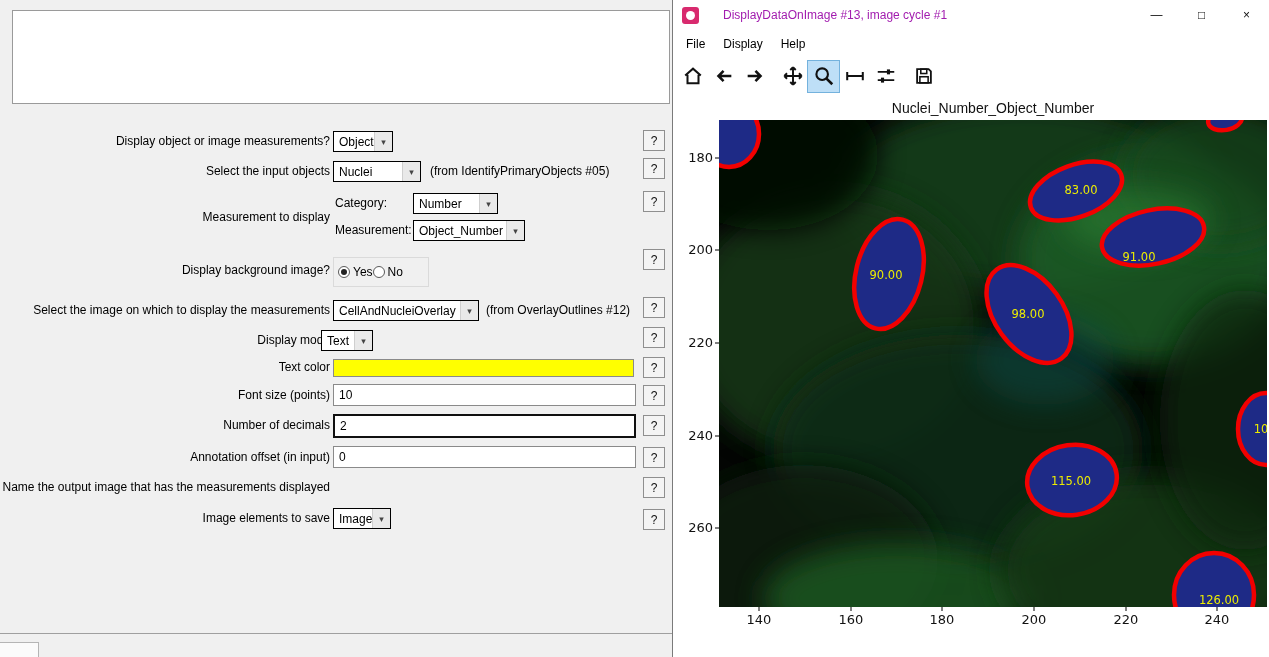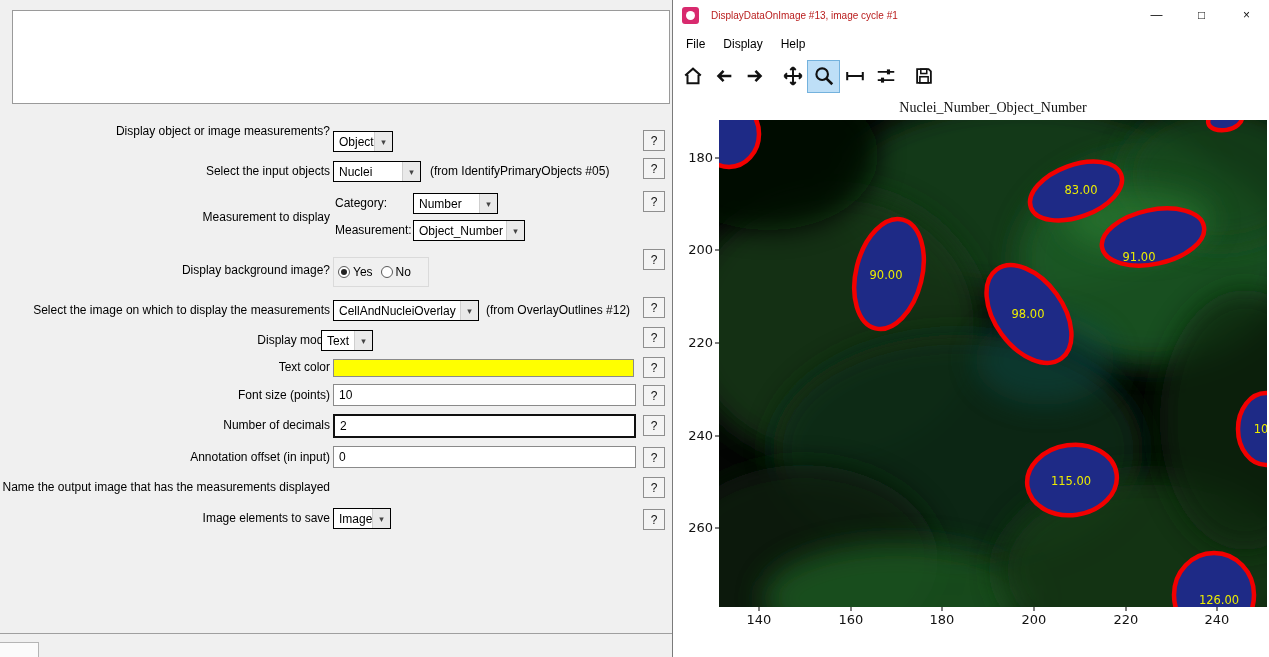--- a/index.html
+++ b/index.html
@@ -9,58 +9,58 @@
   .topbox{position:absolute;left:12px;top:10px;width:658px;height:94px;background:#fff;border:1px solid #9a9a9a;box-sizing:border-box}
   .lbl{position:absolute;right:342px;font-size:12px;white-space:nowrap;color:#000}
   .sublbl{position:absolute;left:335px;font-size:12px;color:#000;white-space:nowrap}
   .note{position:absolute;font-size:12px;color:#000;white-space:nowrap}
   .combo{position:absolute;height:21px;background:#fff;border:1px solid #000000;display:flex;align-items:stretch;font-size:12px;box-sizing:border-box}
   .combo .ct{flex:1;padding:0 5px;white-space:nowrap;overflow:hidden;display:flex;align-items:center}
   .combo .ca{width:17px;display:flex;align-items:center;justify-content:center;background:#e9e9e9;border-left:1px solid #cfcfcf;font-size:9px;color:#444}
   .tinput{position:absolute;height:20px;background:#fff;border:1px solid #8a8a8a;font-size:12px;padding:0 5px;display:flex;align-items:center}
   .tinput.focused{border:2px solid #101010}
   .help{position:absolute;left:643px;width:20px;height:19px;background:#f4f4f4;border:1px solid #8f8f8f;display:flex;align-items:center;justify-content:center;font-size:12px;color:#111}
-  .radiobox{position:absolute;left:333px;top:257px;width:96px;height:30px;border:1px solid #dadada;display:flex;align-items:center;gap:8px;padding-left:4px;box-sizing:border-box}
+  .radiobox{position:absolute;left:333px;top:257px;width:96px;height:30px;border:1px solid #dadada;display:flex;align-items:center;padding-left:4px;box-sizing:border-box}
   .radio{display:flex;align-items:center;gap:3px;font-size:12px}
   .rdot{width:12px;height:12px;border:1px solid #5a5a5a;border-radius:50%;background:#fff;display:inline-block;box-sizing:border-box;position:relative}
   .radio.sel .rdot::after{content:"";position:absolute;left:2px;top:2px;width:6px;height:6px;border-radius:50%;background:#222}
   .swatch{position:absolute;left:333px;top:359px;width:299px;height:16px;border:1px solid #8a8a8a;background:#ffff00}
   .divider{position:absolute;left:0;top:633px;width:672px;height:1px;background:#9f9f9f}
   .cornerbox{position:absolute;left:0;top:642px;width:38px;height:15px;background:#fbfbfb;border:1px solid #b5b5b5;border-left:none}
   
   .figwin{position:absolute;left:672px;top:0;width:597px;height:657px;background:#fff;border-left:1px solid #7a7a7a;box-sizing:border-box}
   .titlebar{position:absolute;left:0;top:0;width:100%;height:30px;display:flex;align-items:center}
   .appicon{width:17px;height:17px;margin-left:9px;background:#d82a6e;border-radius:3px;position:relative;flex:0 0 auto}
   .appicon::after{content:"";position:absolute;left:4px;top:4px;width:9px;height:9px;border-radius:50%;background:#fff}
-  .wtitle{margin-left:12px;font-size:10px;color:#b91c1c;white-space:nowrap}
+  .wtitle{margin-left:24px;font-size:12px;color:#a21caf;white-space:nowrap}
   .wbtns{margin-left:auto;display:flex;height:100%}
   .wbtn{width:45px;height:100%;display:flex;align-items:center;justify-content:center;font-size:12px;color:#111}
   .menubar{position:absolute;left:0;top:32px;width:100%;height:23px;display:flex;align-items:center;padding-left:4px;box-sizing:border-box}
   .mitem{font-size:12px;padding:2px 9px;color:#000}
   .toolbar{position:absolute;left:0;top:57px;width:100%;height:38px;display:flex;align-items:center;padding-left:4px;box-sizing:border-box}
   .tbtn{width:31px;height:31px;display:flex;align-items:center;justify-content:center;box-sizing:border-box}
   .tbtn.active{background:#bedff7;outline:1px solid #74b2dd}
   .tsep{width:7px}
-  .plot-title{position:absolute;left:46px;top:100px;width:548px;text-align:center;font-family:Liberation Serif, serif;font-size:14px;color:#111}
+  .plot-title{position:absolute;left:46px;top:100px;width:548px;text-align:center;font-family:Liberation Sans, sans-serif;font-size:14px;color:#111}
   .ytick{position:absolute;left:0;width:40px;text-align:right;font-family:"DejaVu Sans",sans-serif;font-size:13px;color:#111}
   .xtick{position:absolute;top:612px;width:44px;text-align:center;font-family:"DejaVu Sans",sans-serif;font-size:13px;color:#111}
   .plotsvg{position:absolute;left:40px;top:120px}
   .nuc{fill:#1e2a86;stroke:#f20000;stroke-width:4.5}
   .anno{font-family:"DejaVu Sans",sans-serif;font-size:11.5px;fill:#ecec00;text-anchor:middle}
 </style>
 </head>
 <body>
 
 <div class="stage">
 
   <div class="leftpanel">
 
     <div class="topbox"></div>
 
-    <div class="lbl" style="top:124px">Display object or image measurements?</div>
+    <div class="lbl" style="top:134px">Display object or image measurements?</div>
     <div class="combo" style="left:333px;top:131px;width:60px">
       <span class="ct">Object</span>
       <span class="ca">▾</span>
     </div>
     <div class="help" style="top:130px">?</div>
 
     <div class="lbl" style="top:164px">Select the input objects</div>
     <div class="combo" style="left:333px;top:161px;width:88px">
       <span class="ct">Nuclei</span>
       <span class="ca">▾</span>

